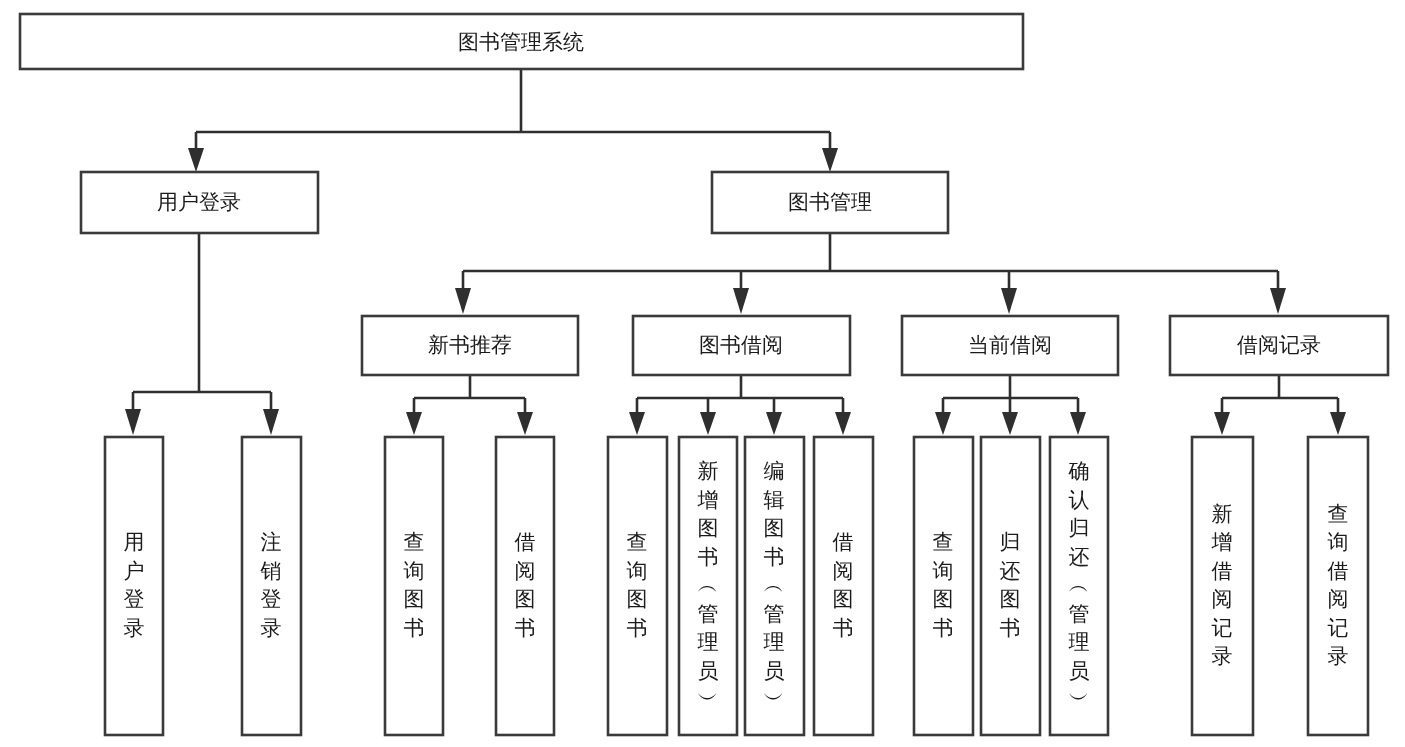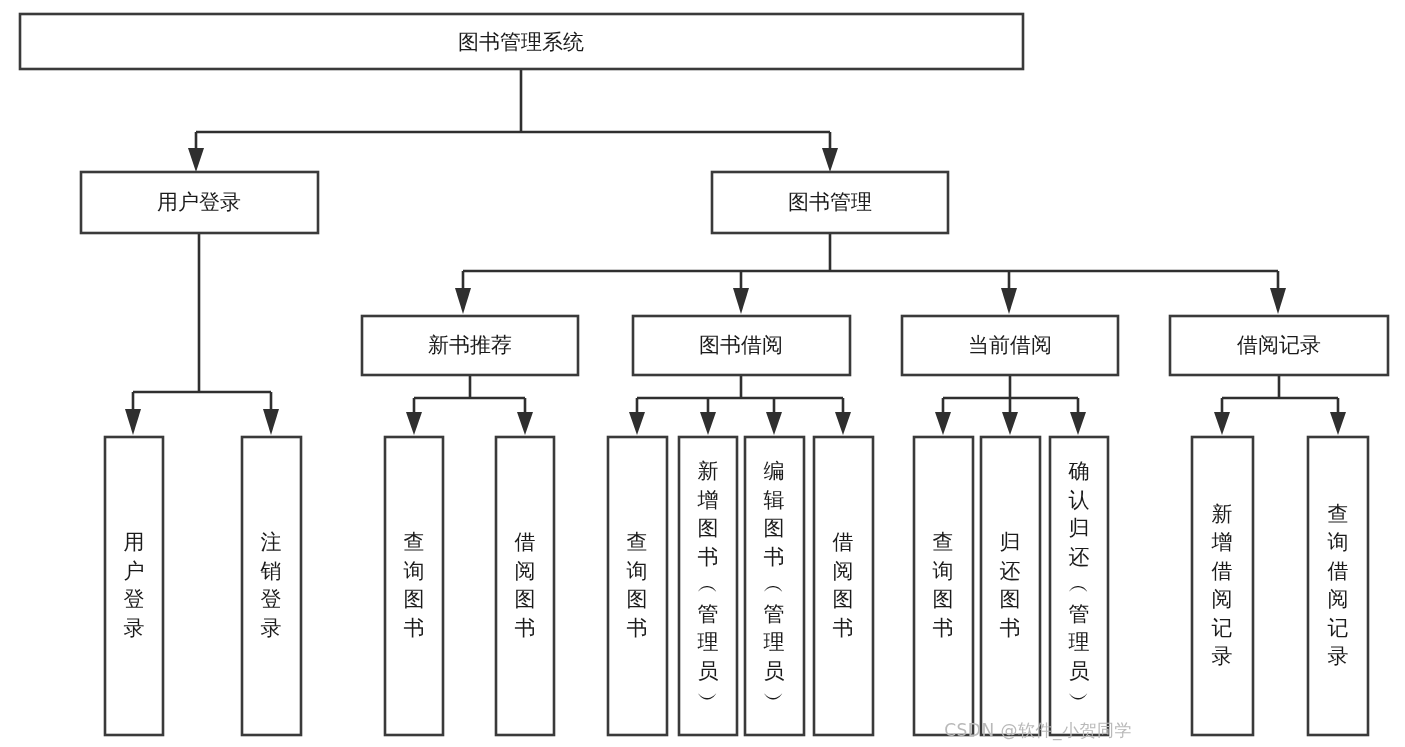--- a/index.html
+++ b/index.html
@@ -208,14 +208,13 @@
       <rect class="node-box" x="1192" y="437" width="61" height="298"></rect>
       <text class="node-label-v" x="1222" dominant-baseline="middle"><tspan x="1222" y="514.75">新</tspan><tspan x="1222" y="543.25">增</tspan><tspan x="1222" y="571.75">借</tspan><tspan x="1222" y="600.25">阅</tspan><tspan x="1222" y="628.75">记</tspan><tspan x="1222" y="657.25">录</tspan></text>
     </g>
     <g>
       <rect class="node-box" x="1308" y="437" width="60" height="298"></rect>
       <text class="node-label-v" x="1338" dominant-baseline="middle"><tspan x="1338" y="514.75">查</tspan><tspan x="1338" y="543.25">询</tspan><tspan x="1338" y="571.75">借</tspan><tspan x="1338" y="600.25">阅</tspan><tspan x="1338" y="628.75">记</tspan><tspan x="1338" y="657.25">录</tspan></text>
     </g>
 
   </svg>
 
-  <div class="watermark-text">CSDN @软件_小贺同学</div>
 </div>
 
 </body></html>

